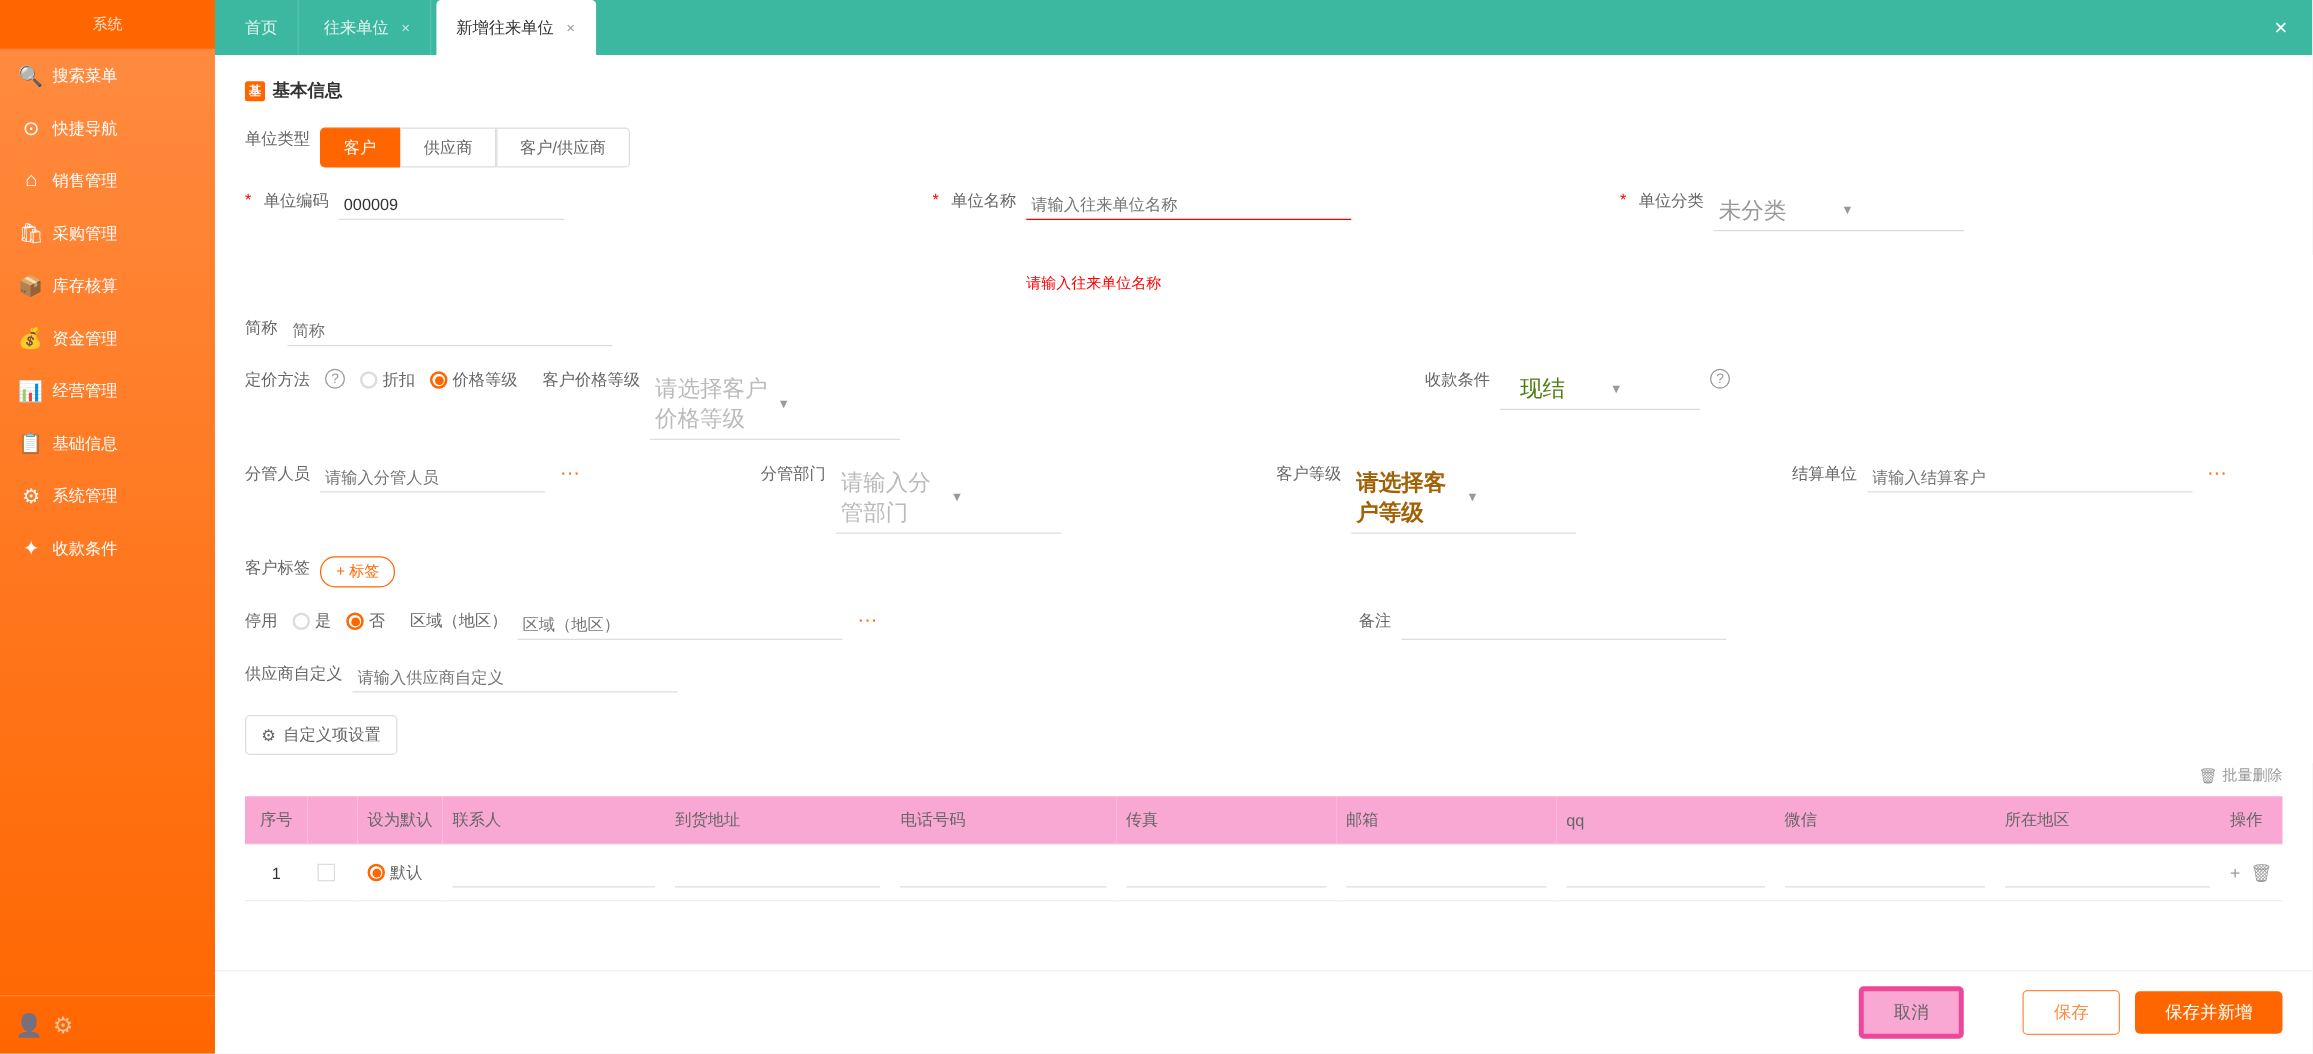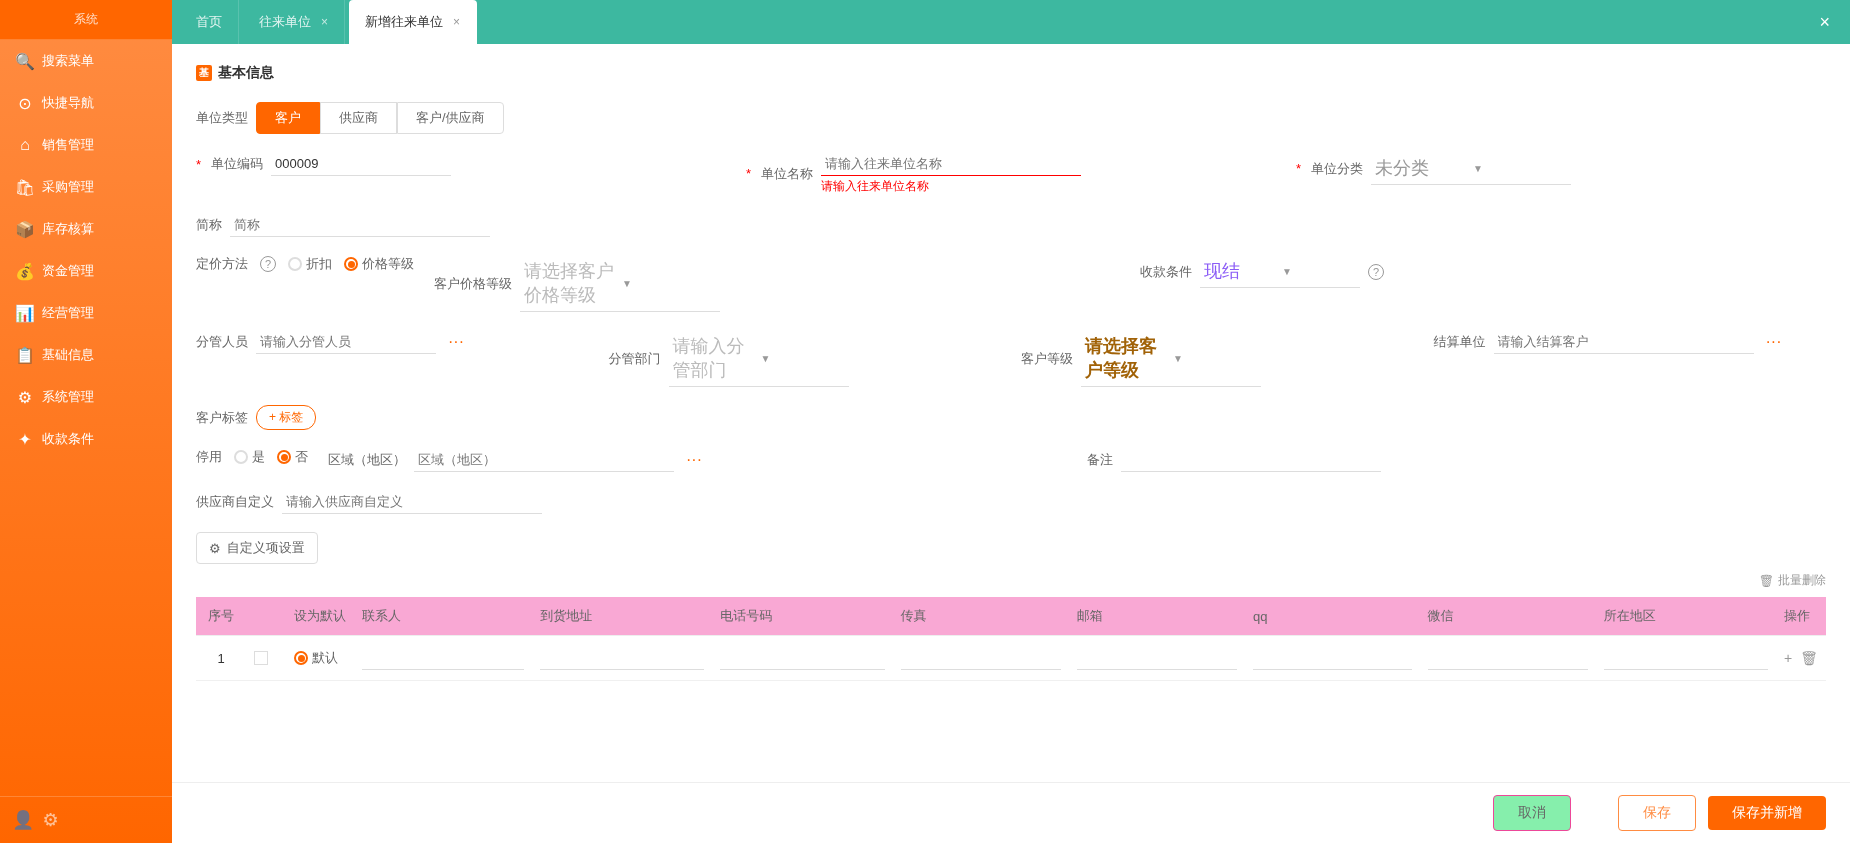--- a/index.html
+++ b/index.html
@@ -131,21 +131,21 @@
 
     
     .form-row {
       display: flex;
       align-items: flex-start;
       margin-bottom: 18px;
       gap: 20px;
     }
     .form-field {
       display: flex;
-      align-items: center;
+      align-items: flex-start;
       gap: 8px;
       flex: 1;
     }
     .form-label {
       color: #666;
       white-space: nowrap;
       min-width: fit-content;
       font-size: 13px;
     }
     .required-star {
@@ -284,41 +284,41 @@
       border-top: 1px solid #eee;
     }
     .btn {
       padding: 8px 24px;
       border-radius: 4px;
       cursor: pointer;
       font-size: 14px;
       border: none;
     }
     .btn-cancel {
-      background: #86efac;
-      border: 1px solid #ec4899;
+      background: #f9a8d4;
+      border: 4px solid #ec4899;
       color: #666;
     }
     .btn-save {
       background: white;
       border: 1px solid #ff8c42;
       color: #ff8c42;
       margin-left: 35px;
     }
     .btn-save-new {
       background: #ff6600;
       color: white;
     }
 
     
     .row-actions { display: flex; align-items: center; gap: 8px; }
     .row-action-btn { color: #999; cursor: pointer; font-size: 14px; }
 
     
-    .field-wrapper { display: flex; flex-direction: column; }
+    .field-wrapper { display: flex; flex-direction: column; gap: 40px; }
 
     .help-icon {
       width: 16px; height: 16px; border-radius: 50%;
       border: 1px solid #999; color: #999;
       font-size: 11px; display: flex; align-items: center; justify-content: center;
       cursor: pointer;
     }
   </style>
 </head>
 <body>
@@ -458,21 +458,21 @@
       <div class="form-field">
         <span class="form-label">客户价格等级</span>
         <div class="form-select" style="width:200px;">
           <span style="color:#bbb;">请选择客户价格等级</span>
           <span class="chevron">▼</span>
         </div>
       </div>
       <div class="form-field">
         <span class="form-label">收款条件</span>
         <div class="form-select" style="width:160px;">
-          <span style="color:#8b5cf6;">现结</span>
+          <span style="color:#4d7c0f;margin-left:12px;">现结</span>
           <span class="chevron">▼</span>
         </div>
         <span class="help-icon">?</span>
       </div>
     </div>
 
     <div class="form-row">
       <div class="form-field">
         <span class="form-label">分管人员</span>
         <input type="text" class="form-input" placeholder="请输入分管人员" style="">

